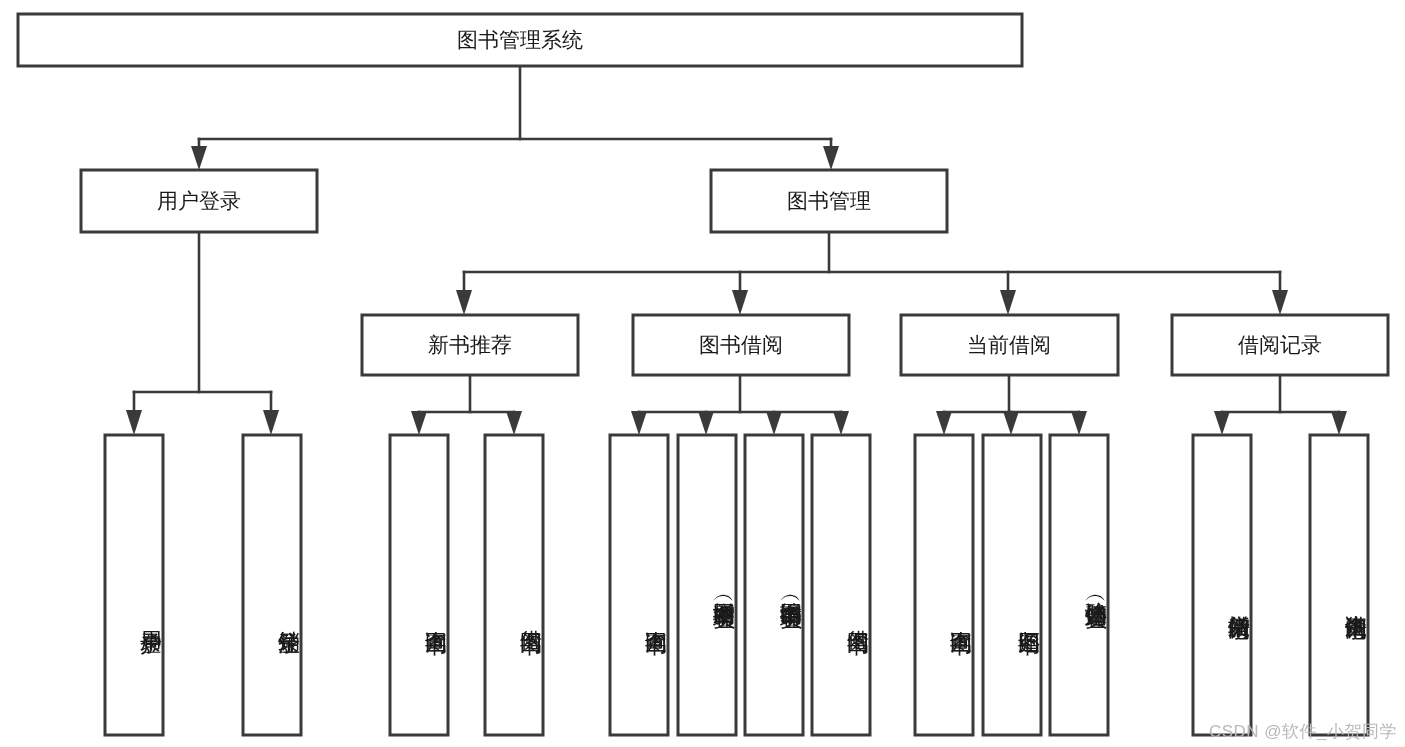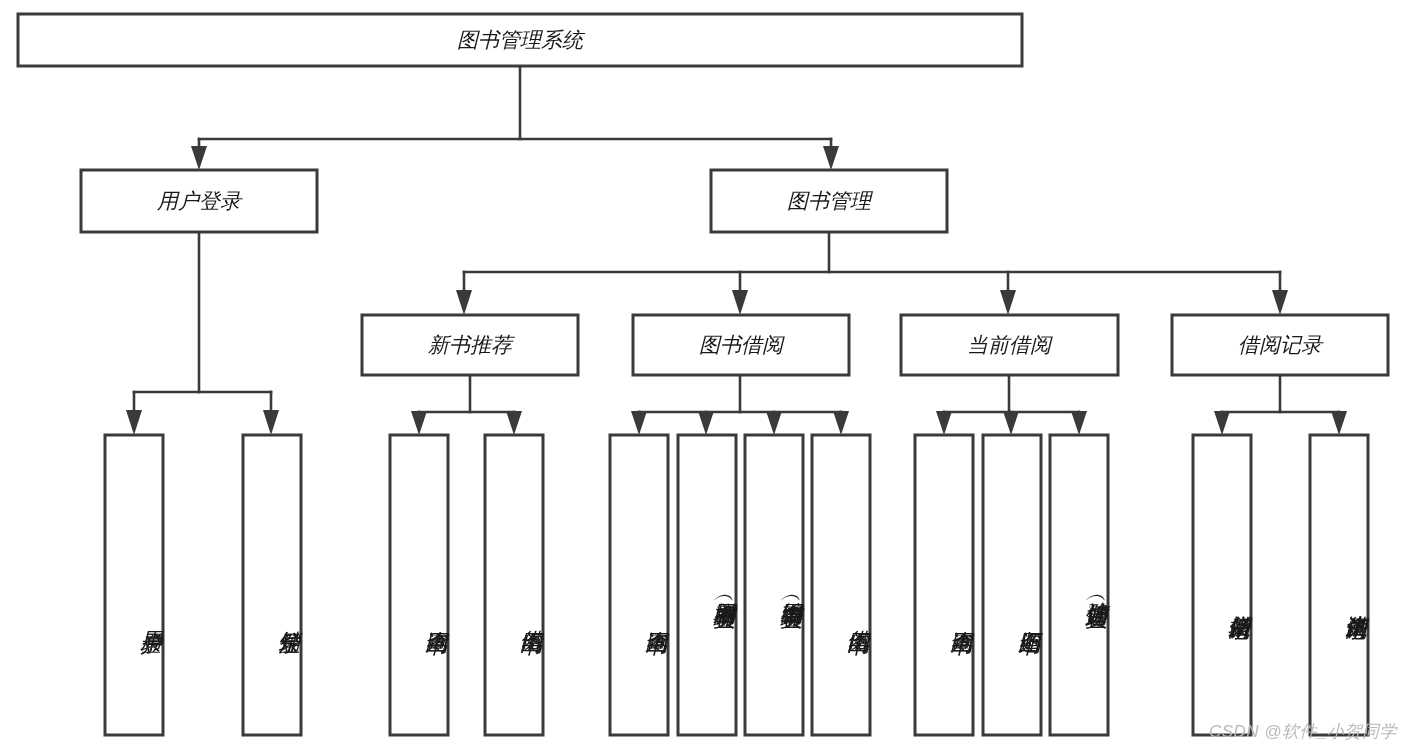--- a/index.html
+++ b/index.html
@@ -11,21 +11,20 @@
     width: 1405px;
     height: 747px;
     font-family: "Liberation Sans", "DejaVu Sans", sans-serif;
     overflow: hidden;
   }
   #diagram-root {
     position: relative;
     width: 1405px;
     height: 747px;
     background: #ffffff;
-    font-style: italic;
   }
   svg.diagram-svg {
     position: absolute;
     left: 0;
     top: 0;
     width: 1405px;
     height: 747px;
   }
   .node-box {
     fill: #ffffff;

